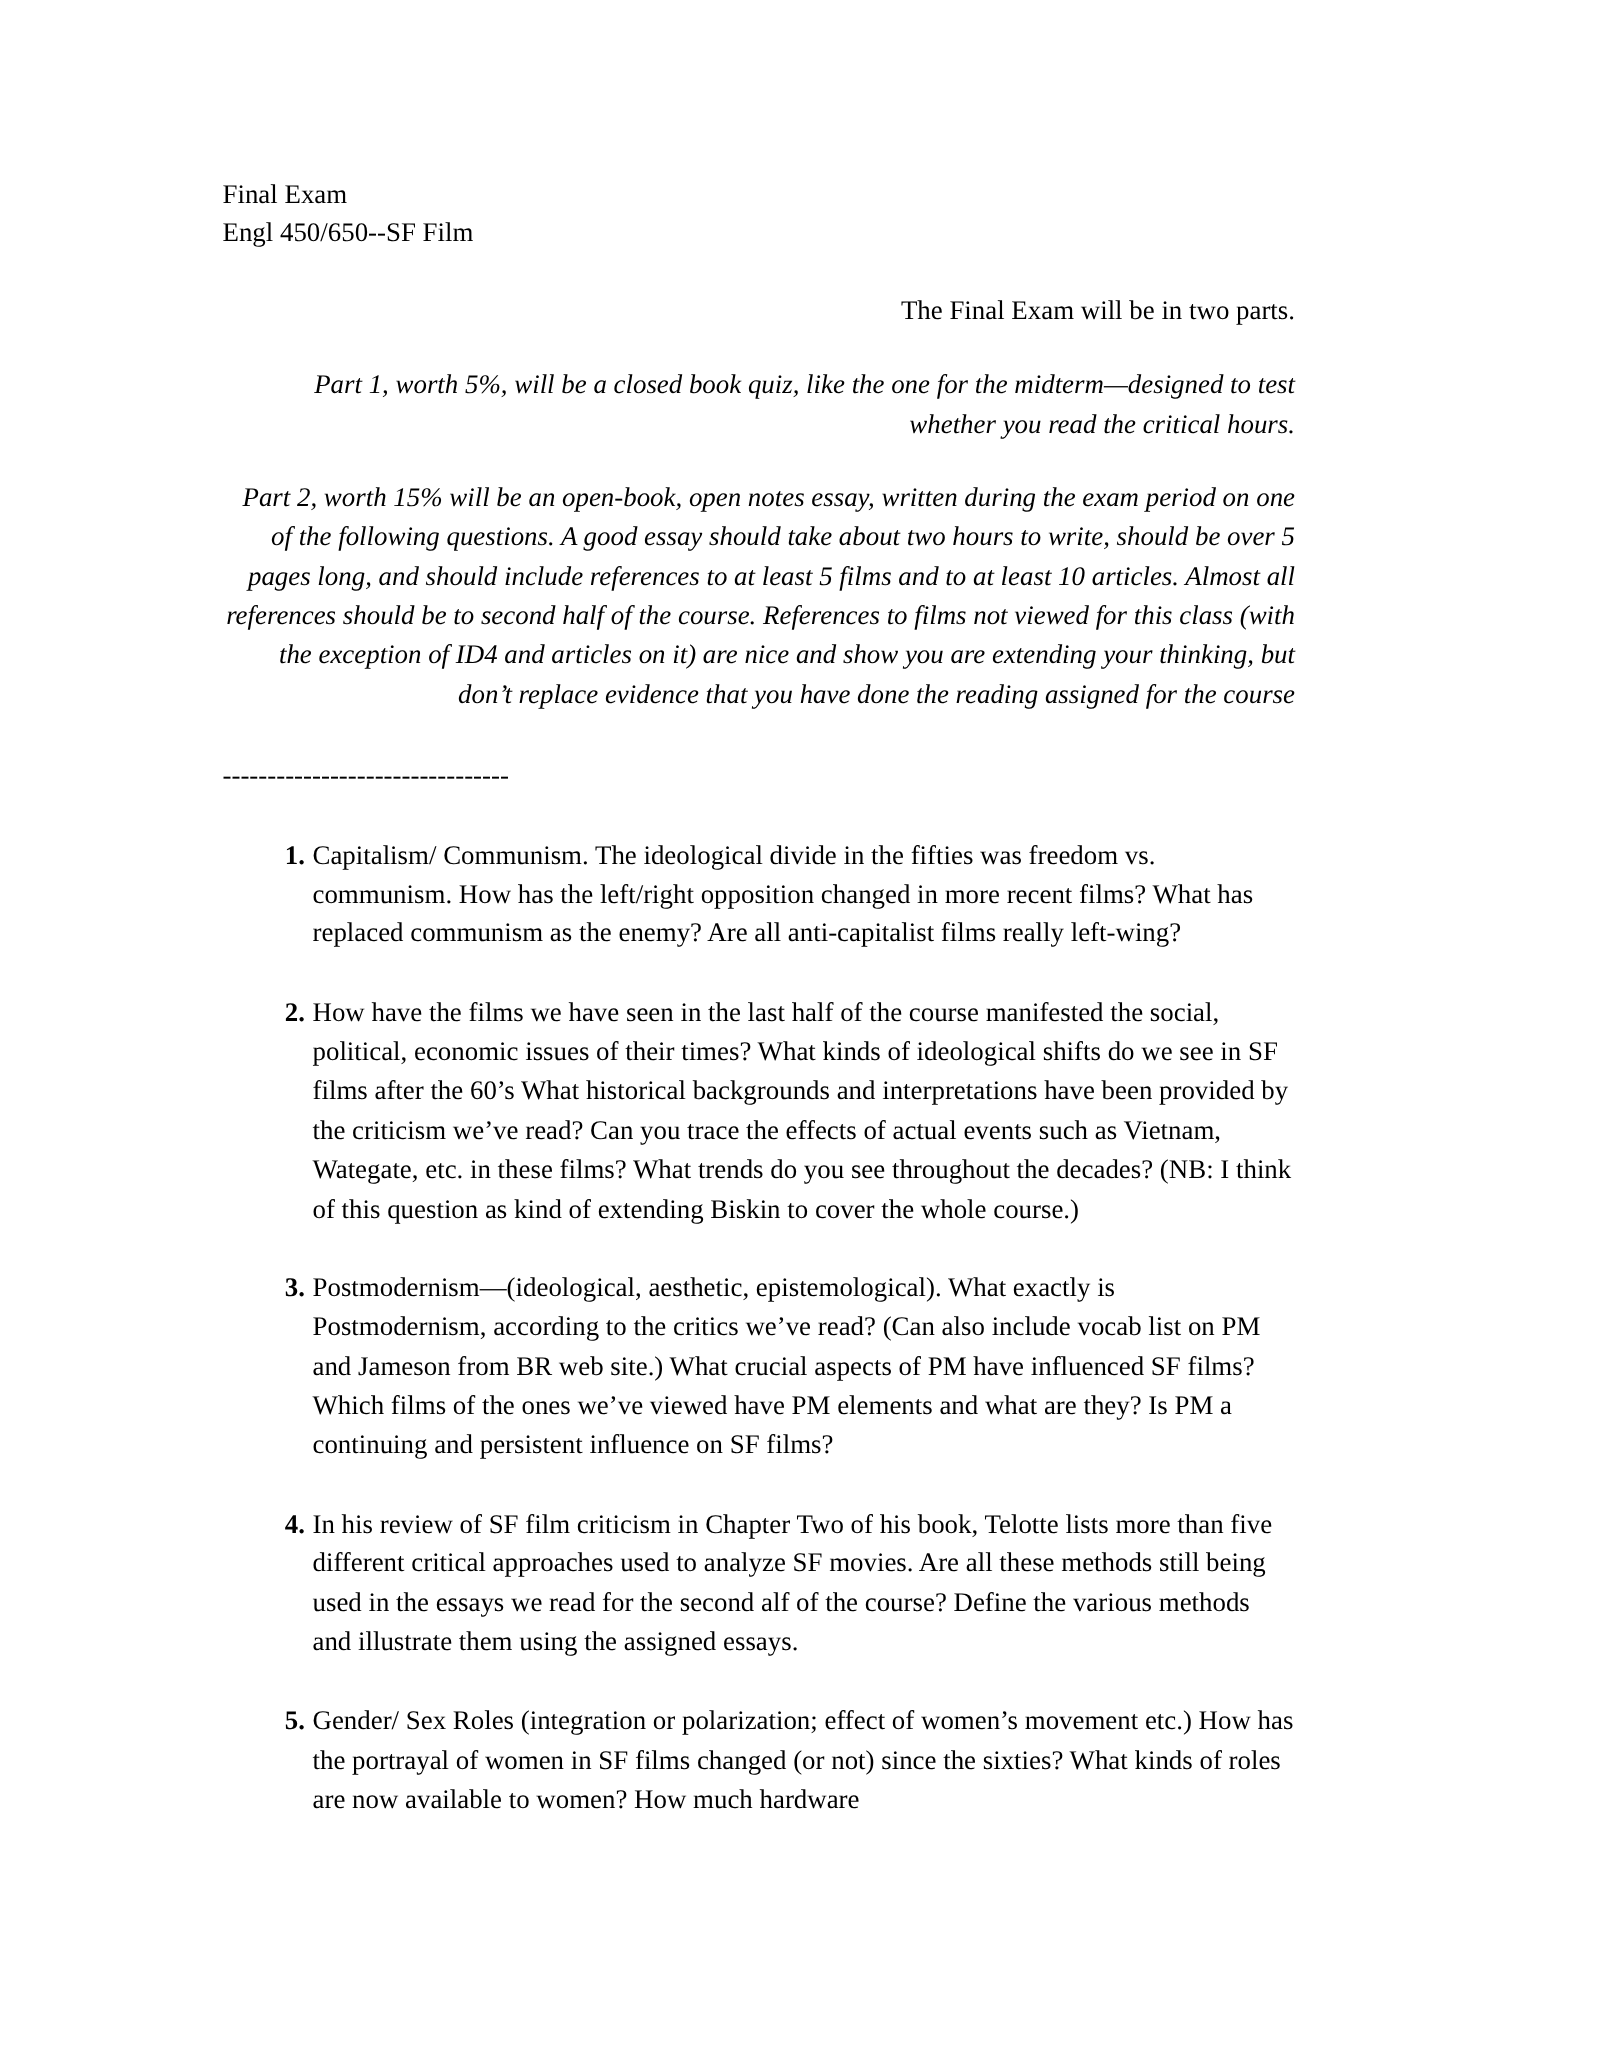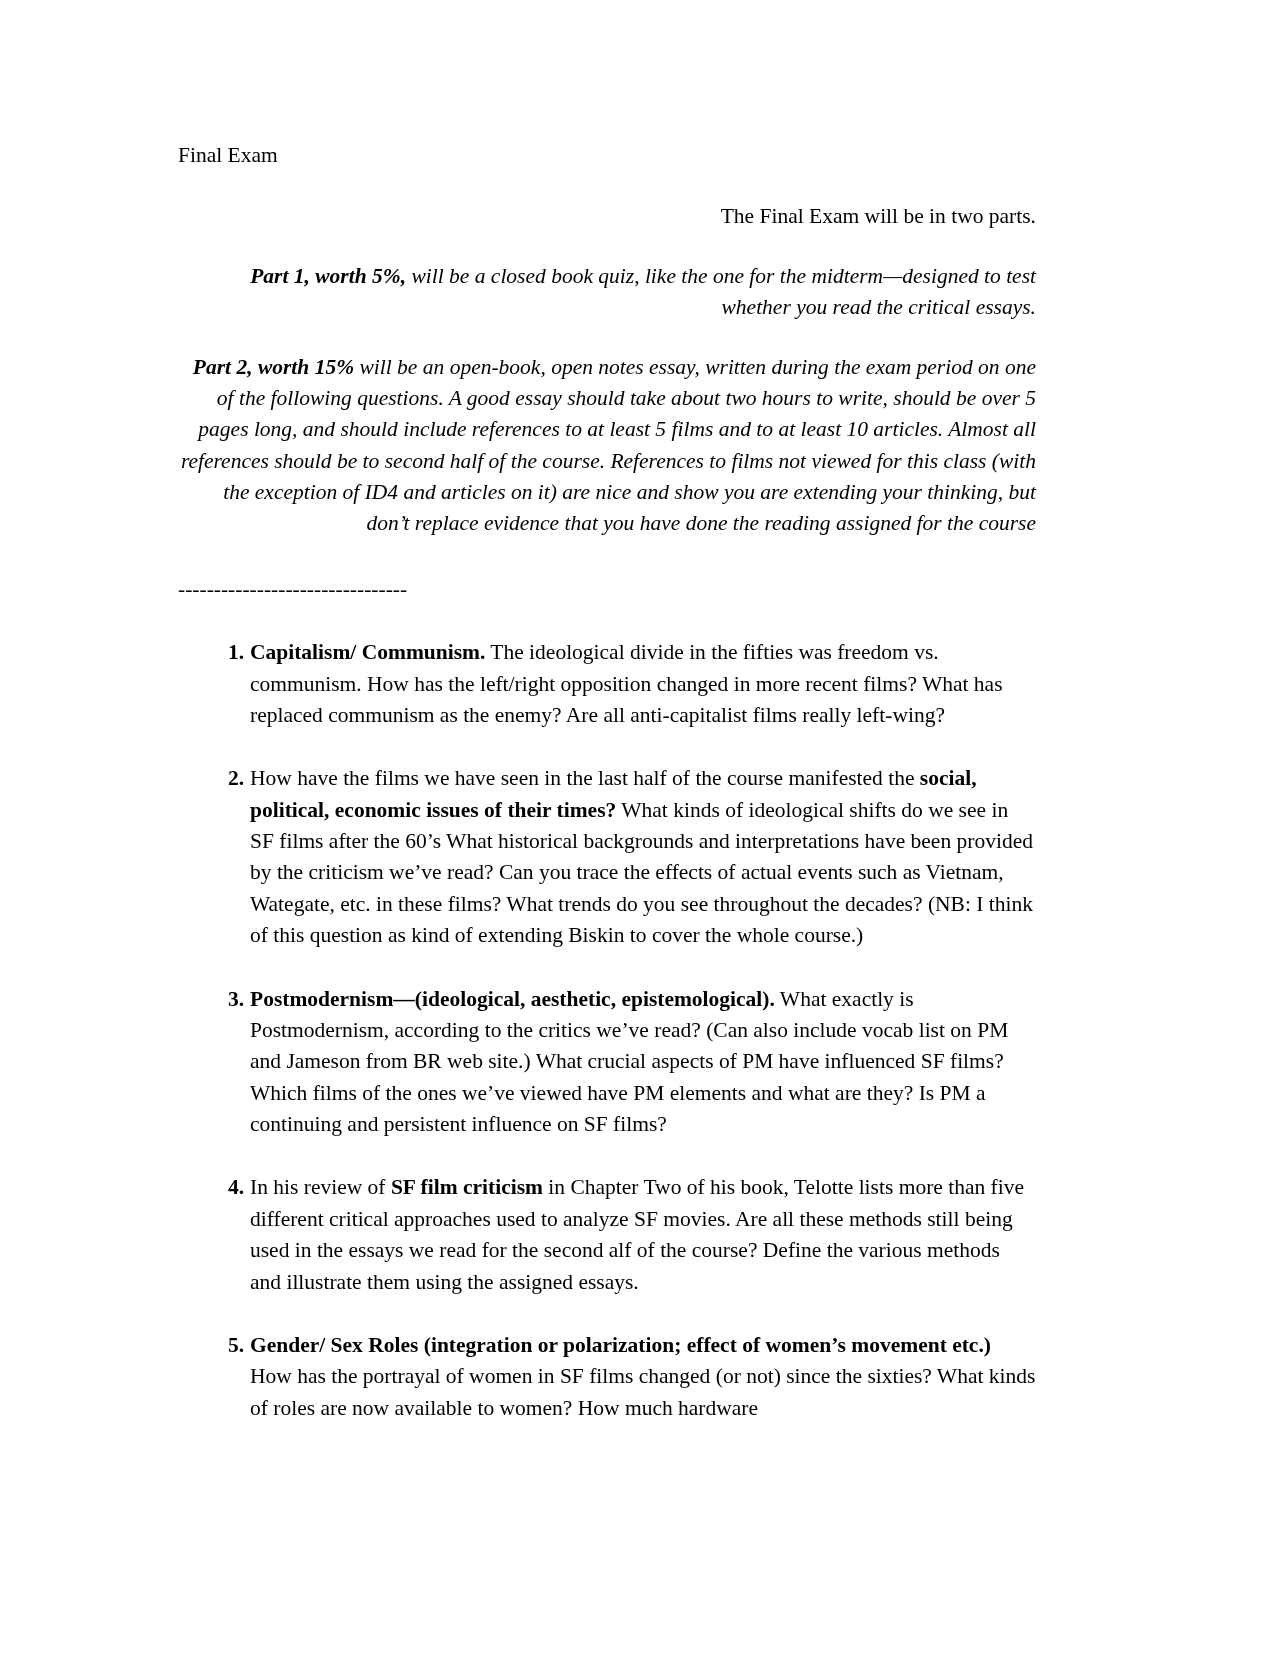--- a/index.html
+++ b/index.html
@@ -32,21 +32,21 @@
     white-space: pre;
   }
   .para {
     margin: 0 0 28px 0;
     text-align: right;
   }
   .italic {
     font-style: italic;
   }
   .bold {
-    font-weight: bold;
+    font-weight: normal;
   }
   .divider {
     margin: 34px 0 26px 0;
     letter-spacing: 0px;
     font-size: 21.5px;
   }
   ol.questions {
     list-style: none;
     margin: 0;
     padding: 0;
@@ -70,26 +70,27 @@
   }
 </style>
 </head>
 <body>
 
 <div class="page">
   <div class="doc-body">
 
     <div class="header-block">
       <div class="header-line">Final Exam</div>
+      <div class="header-line">Engl 450/650--SF Film</div>
     </div>
 
     <p class="para">The Final Exam will be in two parts.</p>
 
     <p class="para">
-      <span class="bold italic">Part 1, worth 5%,</span><span class="italic"> will be a closed book quiz, like the one for the midterm—designed to test whether you read the critical essays.</span>
+      <span class="bold italic">Part 1, worth 5%,</span><span class="italic"> will be a closed book quiz, like the one for the midterm—designed to test whether you read the critical hours.</span>
     </p>
 
     <p class="para">
       <span class="bold italic">Part 2, worth 15%</span><span class="italic"> will be an open-book, open notes essay, written during the exam period on one of the following questions.   A good essay should take about two hours to write, should be over 5 pages long, and should include references to at least 5 films and to at least 10 articles.  Almost all references should be to second half of the course.  References to films not viewed for this class (with the exception of ID4 and articles on it) are nice and show you are extending your thinking, but don’t replace evidence that you have done the reading assigned for the course</span>
     </p>
 
     <div class="divider">--------------------------------</div>
 
     <ol class="questions">
 

